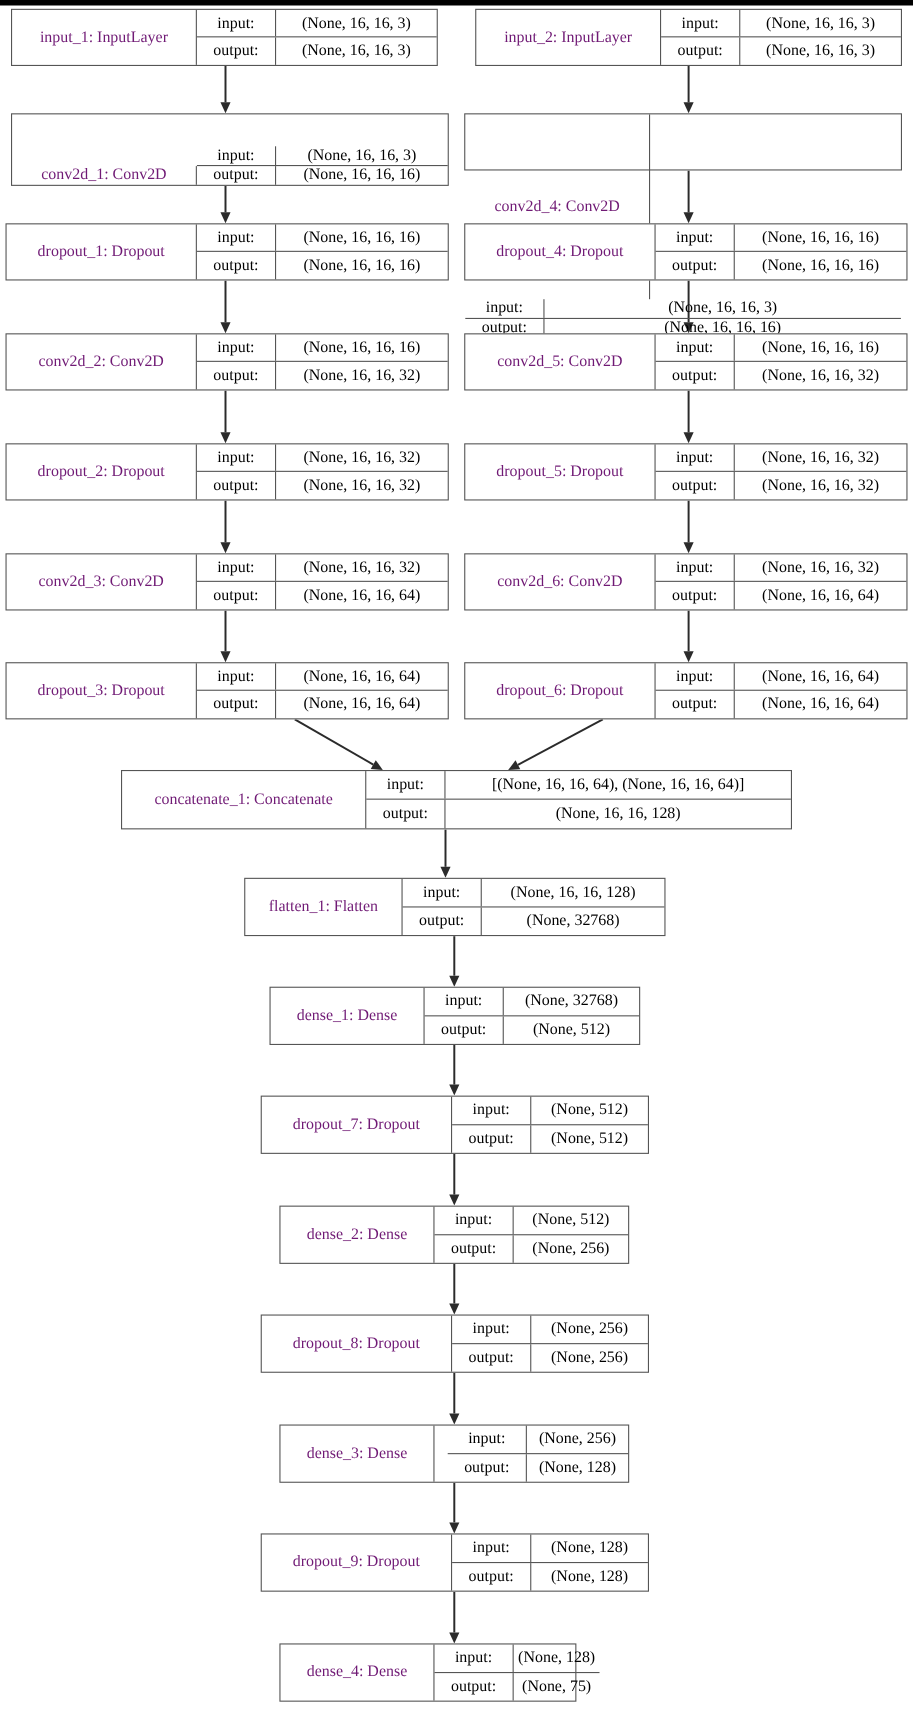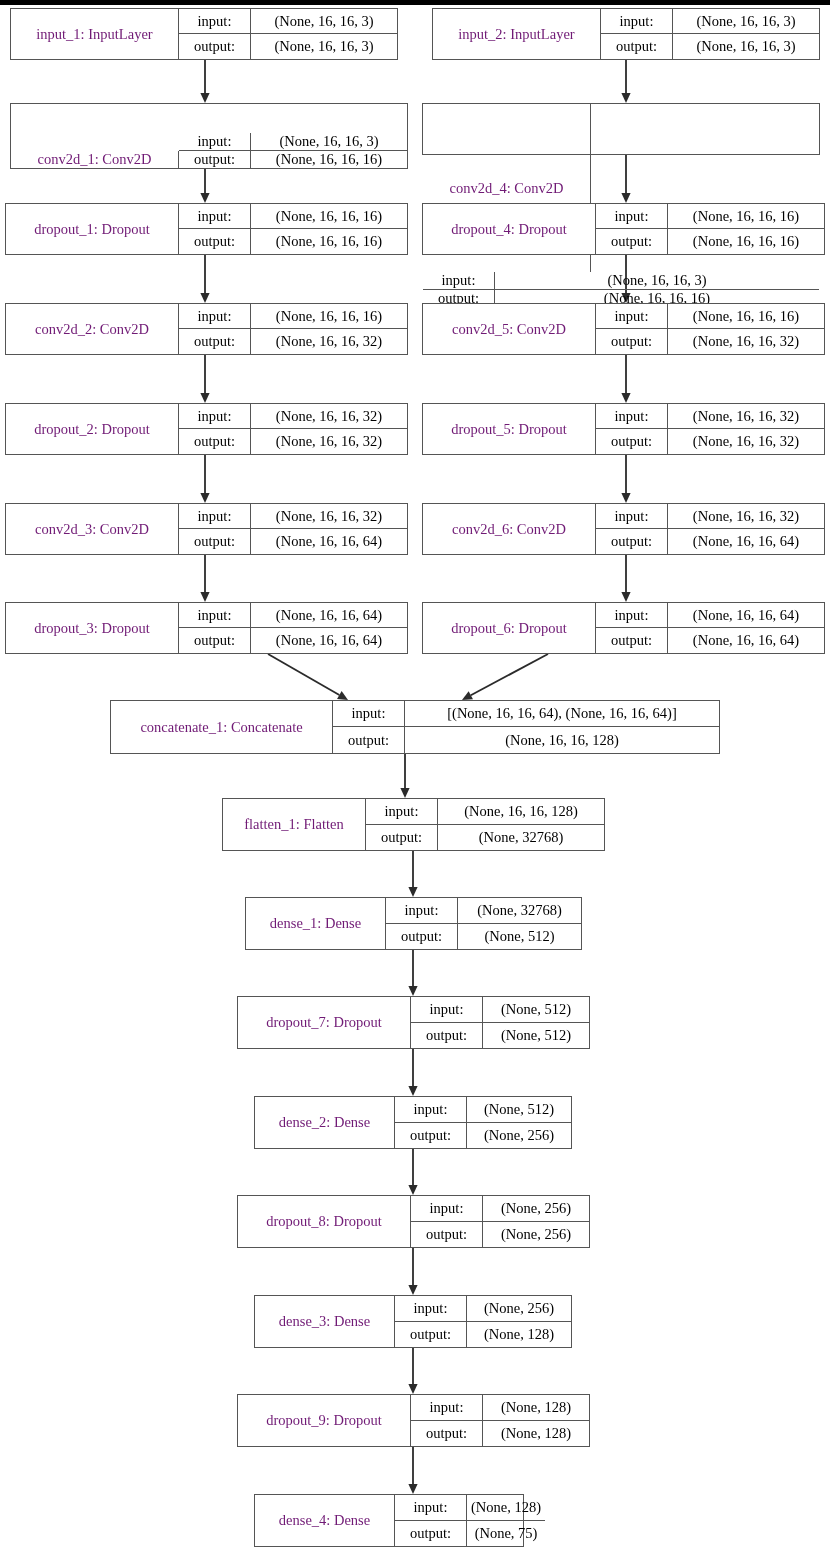--- a/index.html
+++ b/index.html
@@ -444,21 +444,21 @@
           <div class="io-row first">
             <div class="io-label" style="width: 72px; flex: 0 0 72px;">input:</div>
             <div class="io-shape">(None, 256)</div>
           </div>
           <div class="io-row ">
             <div class="io-label" style="width: 72px; flex: 0 0 72px;">output:</div>
             <div class="io-shape">(None, 256)</div>
           </div>
         </div>
       </div>
-      <div class="node" style="left: 254px; top: 1295px; width: 318px; height: 53px;">
+      <div class="node" style="left: 254px; top: 1295px; width: 318px; height: 53px; gap: 12px;">
         <div class="node-name" style="width: 140px; flex: 0 0 140px;">dense_3: Dense</div>
         <div class="io-col">
           <div class="io-row first">
             <div class="io-label" style="width: 72px; flex: 0 0 72px;">input:</div>
             <div class="io-shape">(None, 256)</div>
           </div>
           <div class="io-row ">
             <div class="io-label" style="width: 72px; flex: 0 0 72px;">output:</div>
             <div class="io-shape">(None, 128)</div>
           </div>

